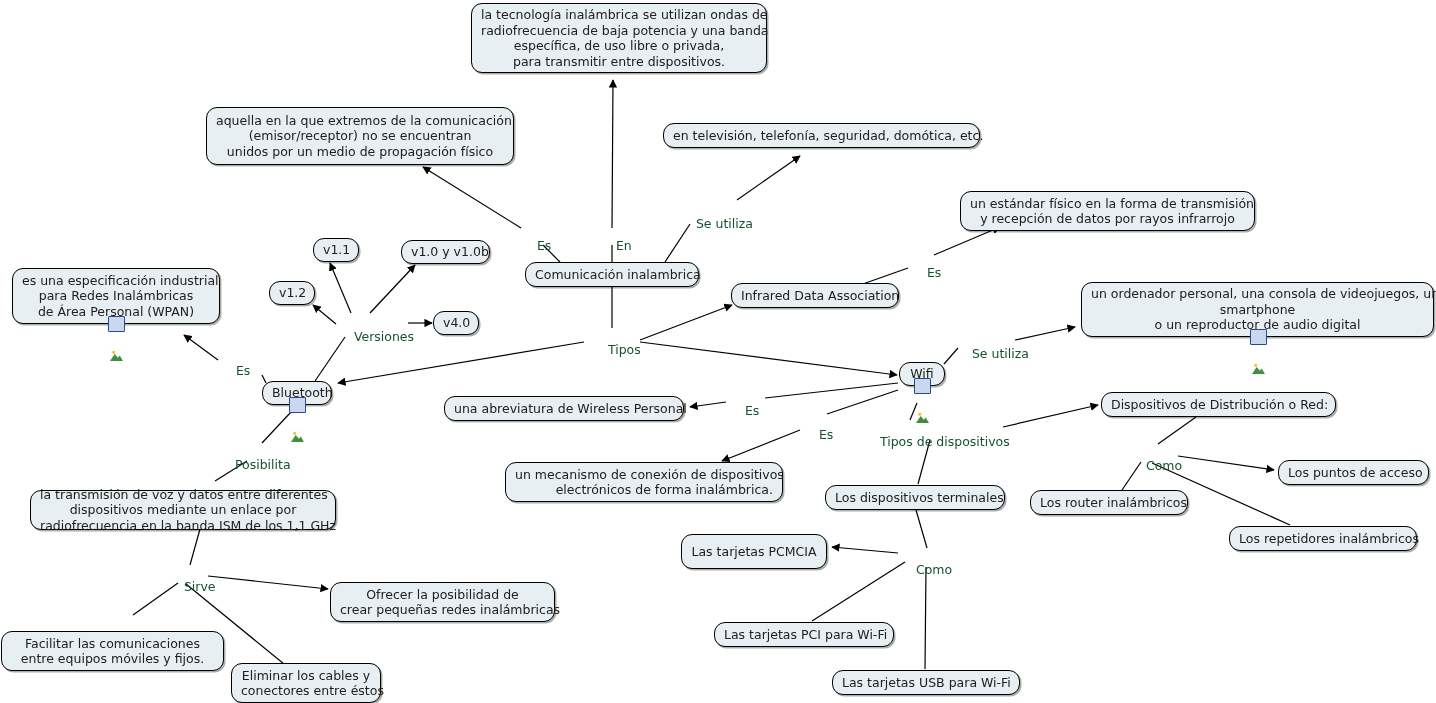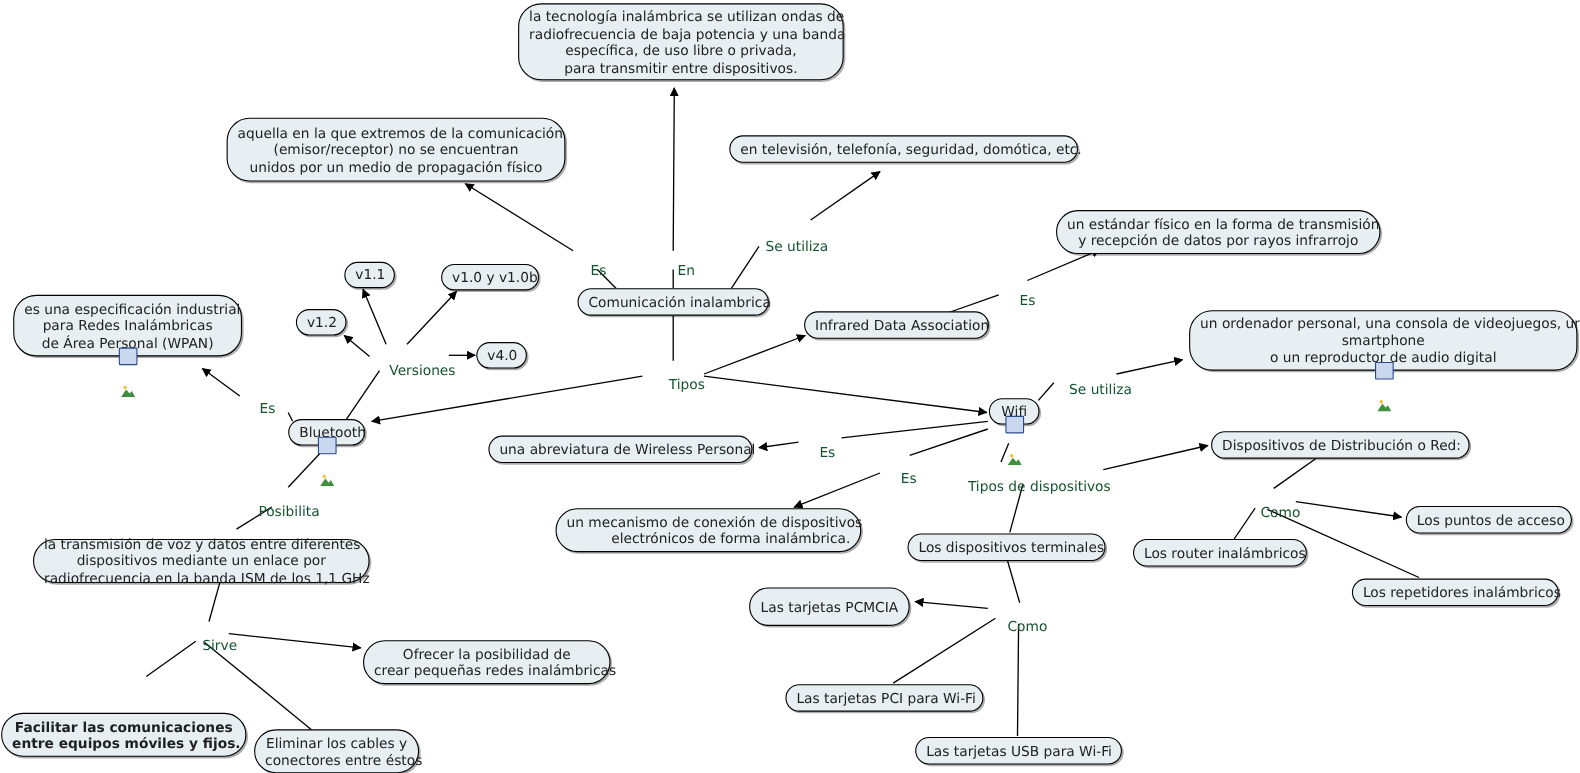--- a/index.html
+++ b/index.html
@@ -25,21 +25,21 @@
     left: 0; top: 0;
     width: 1436px;
     height: 703px;
     pointer-events: none;
   }
   .node {
     position: absolute;
     box-sizing: border-box;
     background: #e8eff2;
     border: 1px solid #000000;
-    border-radius: 21px;
+    border-radius: 11px;
     color: #202020;
     font-size: 12.5px;
     line-height: 15.5px;
     text-align: center;
     padding: 4px 9px 4px 9px;
     white-space: pre;
     box-shadow: 1.5px 1.5px 0 rgba(0,0,0,0.32);
     display: flex;
     align-items: center;
     justify-content: center;
@@ -294,21 +294,21 @@
 
   <div class="node" style="left:681px; top:534px; width:146px; height:35px;align-items:center;">
     <span class="node-text">Las tarjetas PCMCIA</span>
   </div>
 
   <div class="node" style="left:330px; top:582px; width:225px; height:40px;">
     <span class="node-text">Ofrecer la posibilidad de
 crear pequeñas redes inalámbricas</span>
   </div>
 
-  <div class="node" style="left:1px; top:648px; width:223px; height:40px;font-weight:bold;">
+  <div class="node" style="left:1px; top:631px; width:223px; height:40px;">
     <span class="node-text">Facilitar las comunicaciones
 entre equipos móviles y fijos.</span>
   </div>
 
   <div class="node" style="left:694px; top:622px; width:180px; height:25px;margin-left:20px;">
     <span class="node-text">Las tarjetas PCI para Wi-Fi</span>
   </div>
 
   <div class="node" style="left:231px; top:663px; width:150px; height:40px;">
     <span class="node-text">Eliminar los cables y

